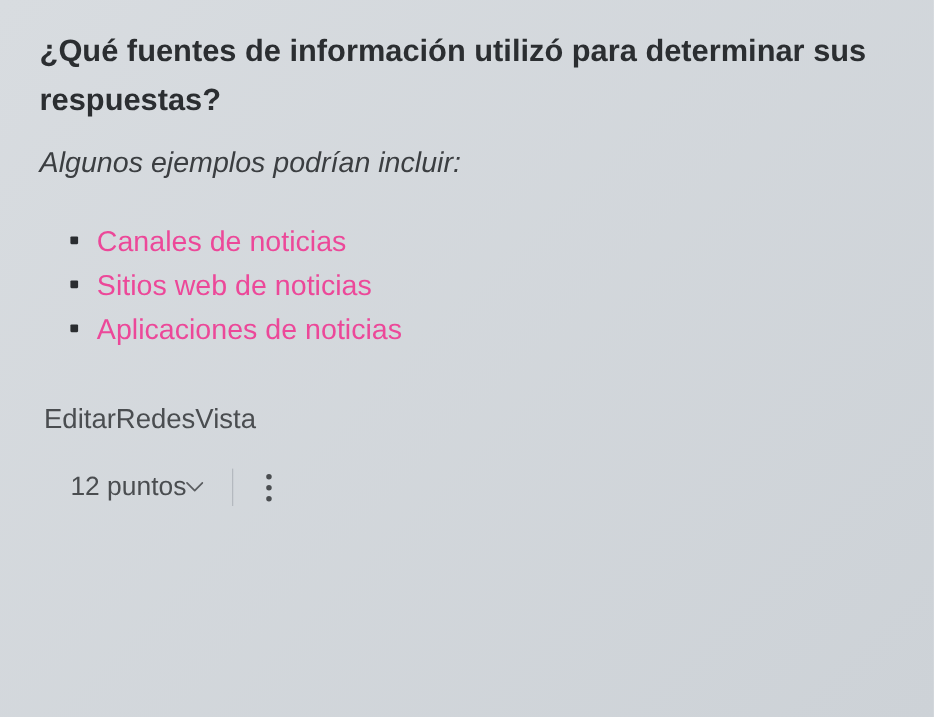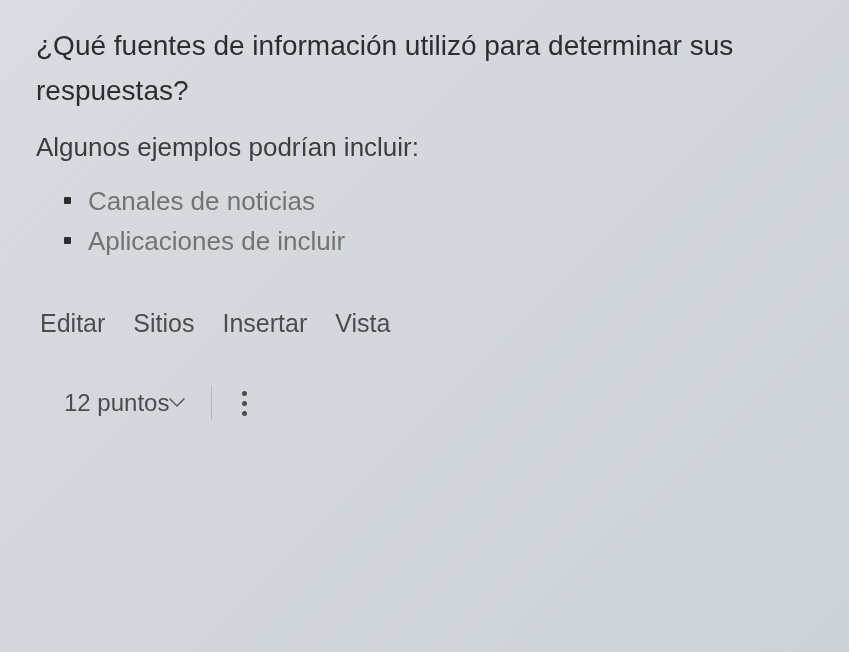--- a/index.html
+++ b/index.html
@@ -11,61 +11,61 @@
       width: 849px;
       height: 652px;
       background: linear-gradient(135deg, #d8dce0 0%, #cdd2d7 100%);
       font-family: "Segoe UI", Arial, sans-serif;
       color: #2a2d30;
       padding: 24px 36px 0 36px;
       overflow: hidden;
     }
     .question {
       font-size: 28px;
-      font-weight: 400;
+      font-weight: 700;
       line-height: 1.6;
       color: #2b2e31;
       margin-bottom: 18px;
     }
     .subheading {
       font-size: 26px;
       font-weight: 400;
       color: #3b3e41;
-      margin-bottom: 18px;
+      margin-bottom: 36px;
+      font-style: italic;
     }
     ul.examples {
       list-style: none;
       padding-left: 28px;
       margin-bottom: 48px;
     }
     ul.examples li {
       font-size: 26px;
       font-weight: 400;
-      color: #737373;
+      color: #ec4899;
       line-height: 1.55;
       position: relative;
       padding-left: 24px;
     }
     ul.examples li::before {
       content: "";
       position: absolute;
       left: 0;
       top: 16px;
       width: 7px;
       height: 7px;
       background: #2a2d30;
       border-radius: 1px;
     }
     .editor-menu {
       display: flex;
-      gap: 28px;
       font-size: 25px;
       font-weight: 400;
       color: #4a4d50;
-      margin-bottom: 48px;
+      margin-bottom: 30px;
       padding-left: 4px;
     }
     .editor-menu .menu-item {
       cursor: pointer;
     }
     .editor-toolbar {
       display: flex;
       align-items: center;
       gap: 26px;
       padding-left: 28px;
@@ -107,27 +107,27 @@
   </style>
 </head>
 <body>
 
 <div class="question">¿Qué fuentes de información utilizó para determinar sus respuestas?</div>
 
 <div class="subheading">Algunos ejemplos podrían incluir:</div>
 
 <ul class="examples">
   <li>Canales de noticias</li>
-  <li>Aplicaciones de incluir</li>
+  <li>Sitios web de noticias</li>
+  <li>Aplicaciones de noticias</li>
 </ul>
 
 <div class="editor-menu">
   <div class="menu-item">Editar</div>
-  <div class="menu-item">Sitios</div>
-  <div class="menu-item">Insertar</div>
+  <div class="menu-item">Redes</div>
   <div class="menu-item">Vista</div>
 </div>
 
 <div class="editor-toolbar">
   <div class="toolbar-select">
     <span>12 puntos</span>
     <span class="chevron">
       <svg width="16" height="10" viewBox="0 0 16 10">
           <path d="M1 1 L8 8 L15 1" stroke="#5a5d60" stroke-width="1.6" fill="none" stroke-linecap="round" stroke-linejoin="round"></path>
         </svg>

